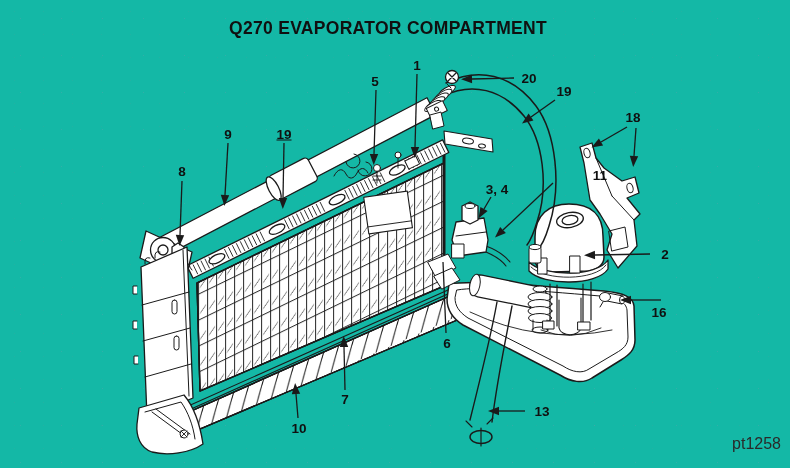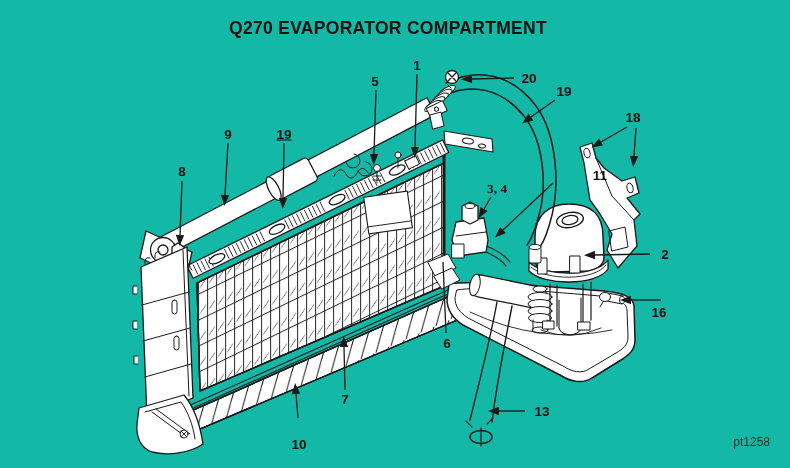--- a/index.html
+++ b/index.html
@@ -12,21 +12,21 @@
     background-image:
       radial-gradient(circle, rgba(205,130,185,.16) .6px, transparent .95px),
       radial-gradient(circle, rgba(130,130,130,.12) .6px, transparent .95px);
     background-size:41px 37px,29px 23px;
   }
   .title{
     position:absolute;top:18px;left:0;width:776px;text-align:center;
     font-size:17.5px;font-weight:bold;color:#101010;letter-spacing:.3px;white-space:nowrap;
   }
   .figure-code{
-    position:absolute;top:435px;right:20px;font-size:12px;color:#2a2a2a;
+    position:absolute;top:435px;right:9px;font-size:16px;color:#2a2a2a;
   }
   svg.art,svg.leaders{position:absolute;left:0;top:0;}
   .callout-layer{position:absolute;inset:0;pointer-events:none;}
   .callout{
     position:absolute;transform:translate(-50%,-50%);
     font-size:13.5px;font-weight:bold;color:#101010;white-space:nowrap;
   }
   .leader{fill:none;stroke:#1a1a1a;stroke-width:1.3;}
   .leader-arrow{fill:#1a1a1a;stroke:none;}
 </style>
@@ -277,24 +277,24 @@
 
   <div class="callout-layer" id="callout-layer">
       <span class="callout" style="left: 228px; top: 134px;">9</span>
       <span class="callout" style="left: 284px; top: 134px; text-decoration: underline;">19</span>
       <span class="callout" style="left: 182px; top: 171px;">8</span>
       <span class="callout" style="left: 375px; top: 81px;">5</span>
       <span class="callout" style="left: 417px; top: 65px;">1</span>
       <span class="callout" style="left: 529px; top: 78px;">20</span>
       <span class="callout" style="left: 564px; top: 91px;">19</span>
       <span class="callout" style="left: 633px; top: 117px;">18</span>
-      <span class="callout" style="left: 497px; top: 189px; font-family: Liberation Serif, serif;">3, 4</span>
+      <span class="callout" style="left: 497px; top: 189px;">3, 4</span>
       <span class="callout" style="left: 560px; top: 175px; margin-left: 40px;">11</span>
       <span class="callout" style="left: 665px; top: 254px;">2</span>
       <span class="callout" style="left: 659px; top: 300px; margin-top: 12px;">16</span>
       <span class="callout" style="left: 447px; top: 343px;">6</span>
       <span class="callout" style="left: 345px; top: 399px;">7</span>
-      <span class="callout" style="left: 299px; top: 444px;">10</span>
+      <span class="callout" style="left: 299px; top: 428px;">10</span>
       <span class="callout" style="left: 542px; top: 411px;">13</span>
     </div>
 
   <div class="figure-code">pt1258</div>
 </div>
 
 </body></html>

